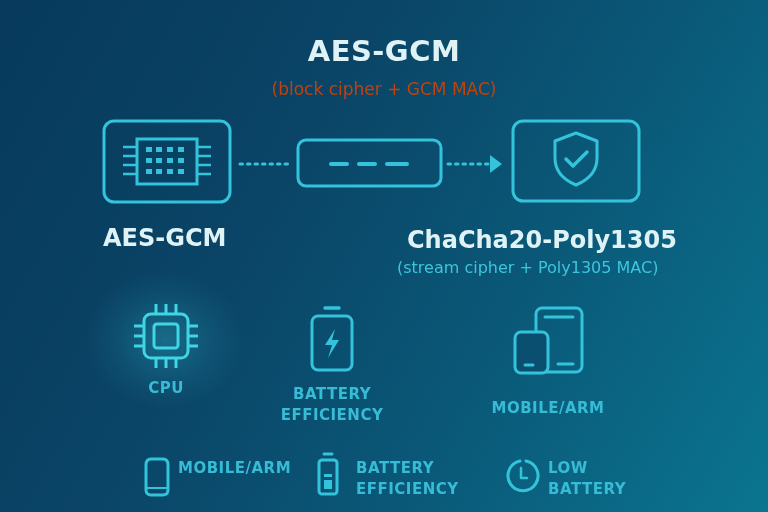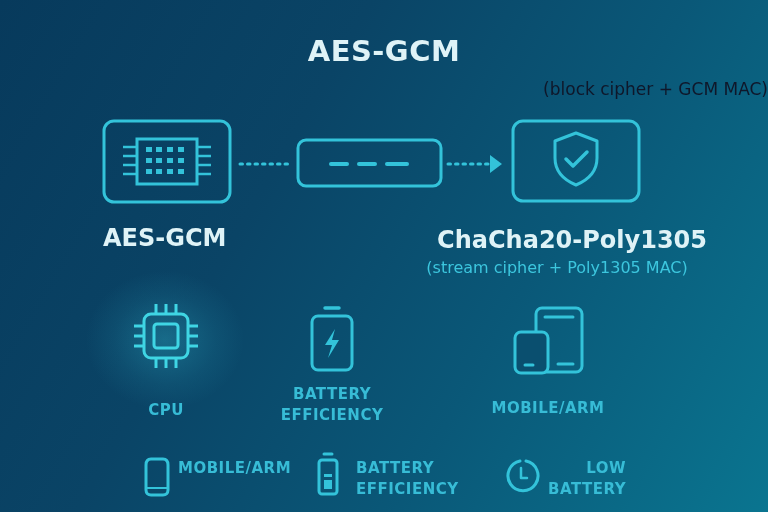--- a/index.html
+++ b/index.html
@@ -1,21 +1,21 @@
 <!DOCTYPE html>
 <html><head>
 <meta charset="utf-8">
 <style>
   html,body{margin:0;padding:0;}
   body{width:768px;height:512px;overflow:hidden;position:relative;
     background:linear-gradient(120deg,#073a5c 0%,#0a4466 35%,#0a5878 65%,#0a7590 100%);
     font-family:"DejaVu Sans","Liberation Sans",sans-serif;}
   .abs{position:absolute;}
   .title{left:0;width:768px;top:34px;text-align:center;font-size:29px;font-weight:bold;color:#dff3f7;letter-spacing:0.5px;}
-  .subtitle{left:0;width:768px;top:79px;text-align:right;font-size:17px;color:#0f172a;}
+  .subtitle{left:0;width:768px;top:79px;text-align:center;font-size:17px;color:#c2410c;}
   .big-label{font-size:24px;font-weight:bold;color:#dff3f7;}
   .sub-label{font-size:16px;color:#3cc6de;}
   .feat-label{font-size:15px;font-weight:bold;color:#37bcd6;text-align:center;line-height:21px;letter-spacing:0.5px;}
   .small-label{font-size:15px;font-weight:bold;color:#37bcd6;line-height:21px;letter-spacing:0.5px;}
   svg{overflow:visible;}
   .glow{left:85px;top:270px;width:160px;height:140px;border-radius:50%;
     background:radial-gradient(ellipse at center,rgba(60,210,230,0.28) 0%,rgba(60,210,230,0.08) 45%,rgba(60,210,230,0) 70%);}
 </style>
 </head>
 <body>
@@ -77,22 +77,22 @@
       <rect x="513" y="121" width="126" height="80" rx="10" fill="none" stroke="#33c3da" stroke-width="3"></rect>
       <g>
         <path d="M576 133 L597 141 L597 158 C597 172 588 180 576 185 C564 180 555 172 555 158 L555 141 Z" fill="none" stroke="#33c3da" stroke-width="3" stroke-linejoin="round"></path>
         <path d="M566 159 L573 166 L587 152" fill="none" stroke="#33c3da" stroke-width="3.5" stroke-linecap="round" stroke-linejoin="round"></path>
       </g>
     </g>
   </svg>
 </div>
 
 <div class="abs big-label" style="left:103px;top:224px;">AES-GCM</div>
-<div class="abs big-label" style="left:407px;top:226px;width:300px;text-align:right;">ChaCha20-Poly1305</div>
-<div class="abs sub-label" style="left:397px;top:258px;width:320px;text-align:center;">(stream cipher + Poly1305 MAC)</div>
+<div class="abs big-label" style="left:407px;top:226px;width:300px;text-align:left;">ChaCha20-Poly1305</div>
+<div class="abs sub-label" style="left:397px;top:258px;width:320px;">(stream cipher + Poly1305 MAC)</div>
 
 <div class="abs glow"></div>
 
 <div class="abs" style="left:96px;top:302px;width:140px;">
   <svg width="140" height="70">
     <rect x="48" y="12" width="44" height="44" rx="7" fill="none" stroke="#3fd5e4" stroke-width="3"></rect>
     <rect x="58" y="22" width="24" height="24" rx="3" fill="none" stroke="#3fd5e4" stroke-width="3"></rect>
     <g stroke="#3fd5e4" stroke-width="3">
       <line x1="60" y1="2" x2="60" y2="12"></line>
         <line x1="70" y1="2" x2="70" y2="12"></line>
@@ -101,21 +101,21 @@
         <line x1="70" y1="56" x2="70" y2="66"></line>
         <line x1="80" y1="56" x2="80" y2="66"></line>
       <line x1="38" y1="24" x2="48" y2="24"></line>
         <line x1="38" y1="34" x2="48" y2="34"></line>
         <line x1="38" y1="44" x2="48" y2="44"></line>
       <line x1="92" y1="24" x2="102" y2="24"></line>
         <line x1="92" y1="34" x2="102" y2="34"></line>
         <line x1="92" y1="44" x2="102" y2="44"></line>
     </g>
   </svg>
-  <div class="feat-label" style="margin-top:24px;">
+  <div class="feat-label" style="margin-top:2px;">
     <div>CPU</div>
   </div>
 </div>
 
 <div class="abs" style="left:262px;top:302px;width:140px;">
   <svg width="140" height="70">
     <line x1="63" y1="6" x2="77" y2="6" stroke="#33c3da" stroke-width="3.5" stroke-linecap="round"></line>
     <rect x="50" y="14" width="40" height="54" rx="6" fill="none" stroke="#33c3da" stroke-width="3"></rect>
     <path d="M73 27 L63 43 L70 43 L66 56 L77 38 L70 38 Z" fill="#33c3da"></path>
   </svg>
@@ -159,17 +159,17 @@
     <div>BATTERY</div>
     <div>EFFICIENCY</div>
   </div>
 </div>
 
 <div class="abs" style="left:504px;top:452px;width:160px;height:50px;">
   <svg class="abs" style="left:0;top:0;" width="40" height="46">
     <path d="M16 6 A15 15 0 1 0 22 6" fill="none" stroke="#33c3da" stroke-width="3" stroke-linecap="round" transform="translate(0,3)"></path>
     <path d="M17 16 L17 26 L23 26" fill="none" stroke="#33c3da" stroke-width="2.5" stroke-linecap="round" stroke-linejoin="round"></path>
   </svg>
-  <div class="abs small-label" style="left:44px;top:6px;text-align:right;">
+  <div class="abs small-label" style="left:44px;top:6px;">
     <div>LOW</div>
     <div>BATTERY</div>
   </div>
 </div>
 
 </body></html>

